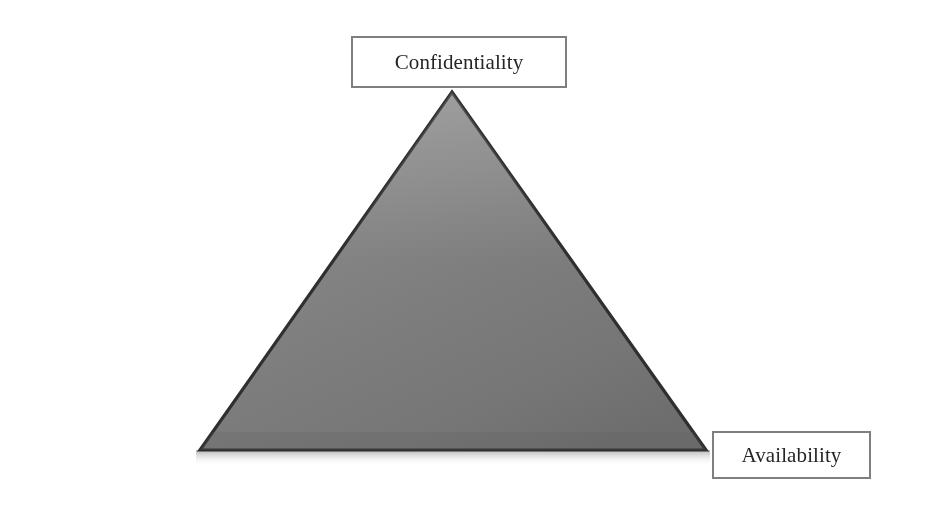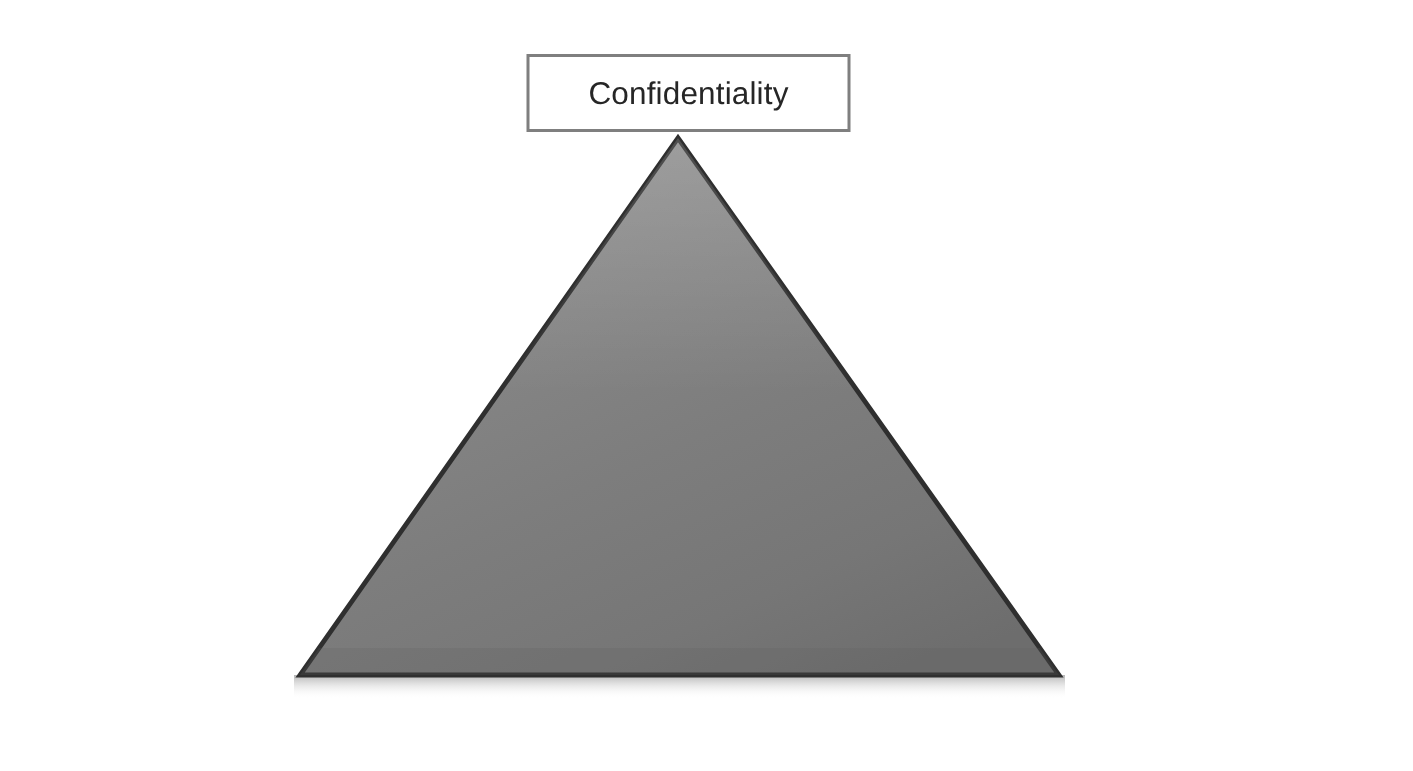--- a/index.html
+++ b/index.html
@@ -28,21 +28,21 @@
     position: absolute;
     box-sizing: border-box;
     background: #ffffff;
     border: 2px solid #7f7f7f;
     display: flex;
     align-items: center;
     justify-content: center;
     z-index: 5;
   }
   .label-text {
-    font-family: Liberation Sans, sans-serif;
+    font-family: Liberation Serif, serif;
     font-size: 21px;
     line-height: 1;
     color: #262626;
     letter-spacing: 0.1px;
     white-space: nowrap;
   }
   #label-confidentiality {
     left: 351px;
     top: 36px;
     width: 216px;
@@ -97,14 +97,17 @@
       <rect x="200" y="92" width="506" height="170" fill="url(#apexSheen)"></rect>
       <rect x="200" y="432" width="506" height="18" fill="#5f5f5f" opacity="0.22"></rect>
     </g>
   </svg>
 
   <div class="label-box" id="label-confidentiality">
     <span class="label-text">Confidentiality</span>
   </div>
 
 
+  <div class="label-box" id="label-availability">
+    <span class="label-text">Availability</span>
+  </div>
 
 </div>
 
 </body></html>

